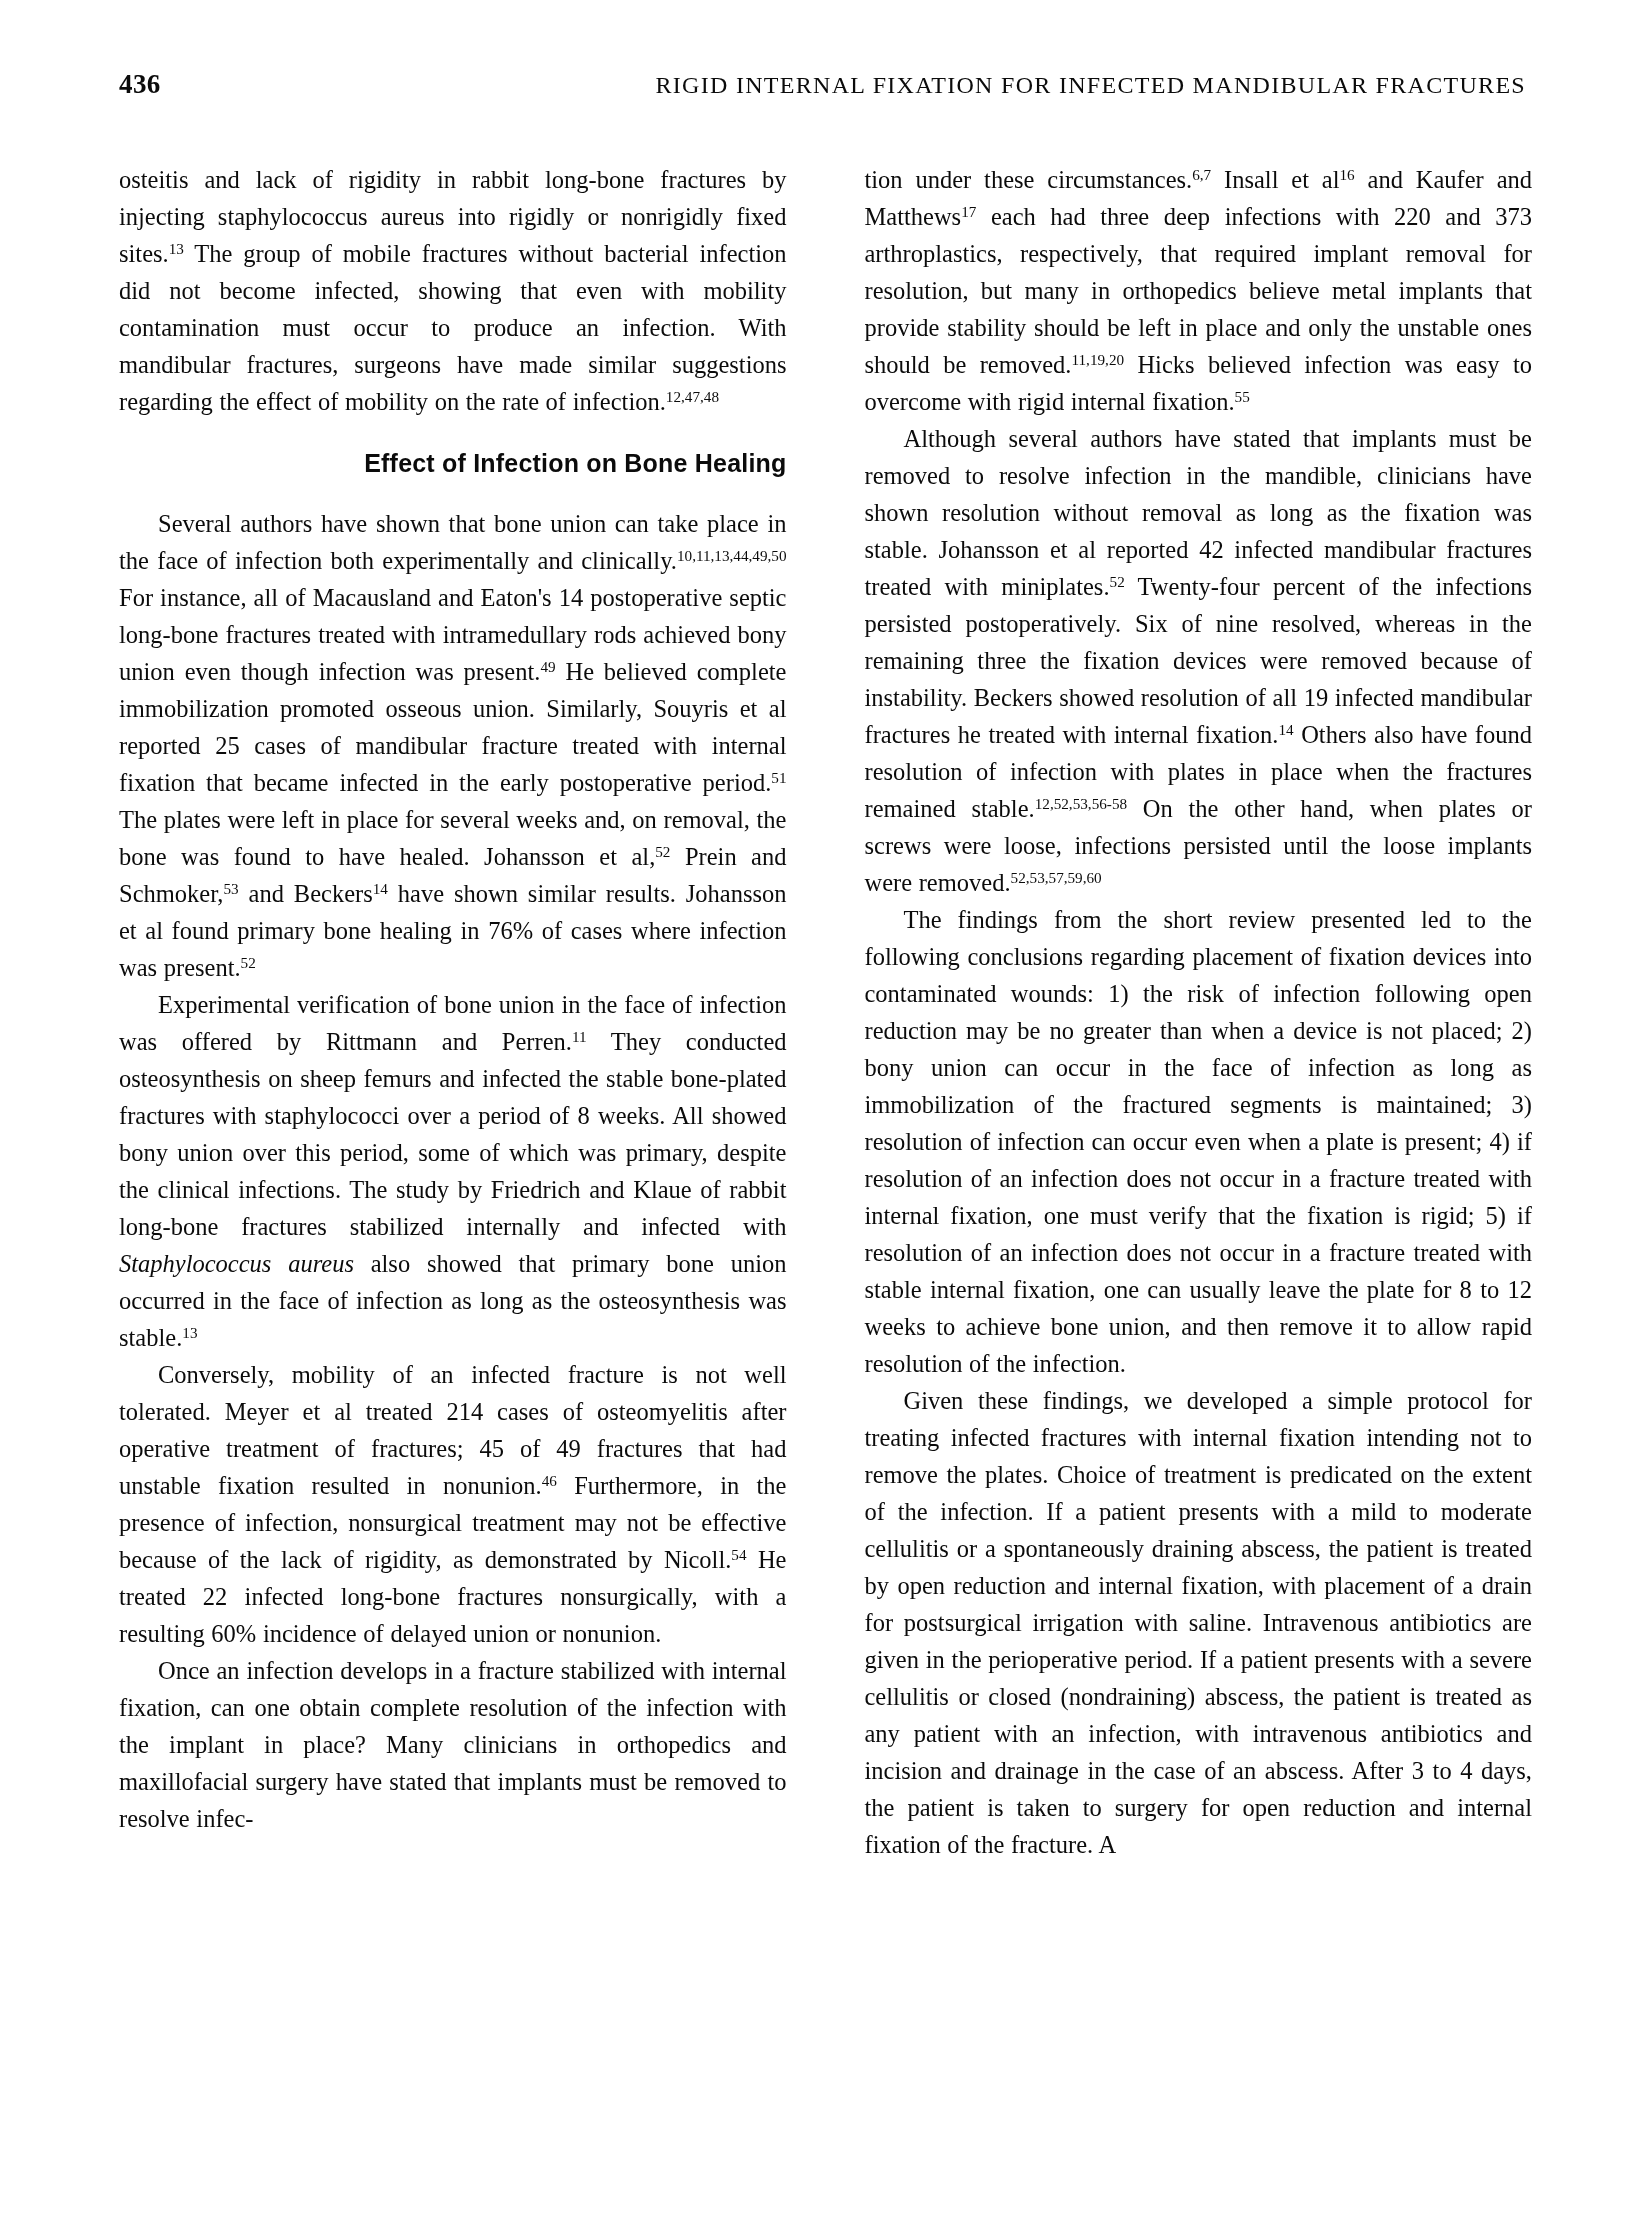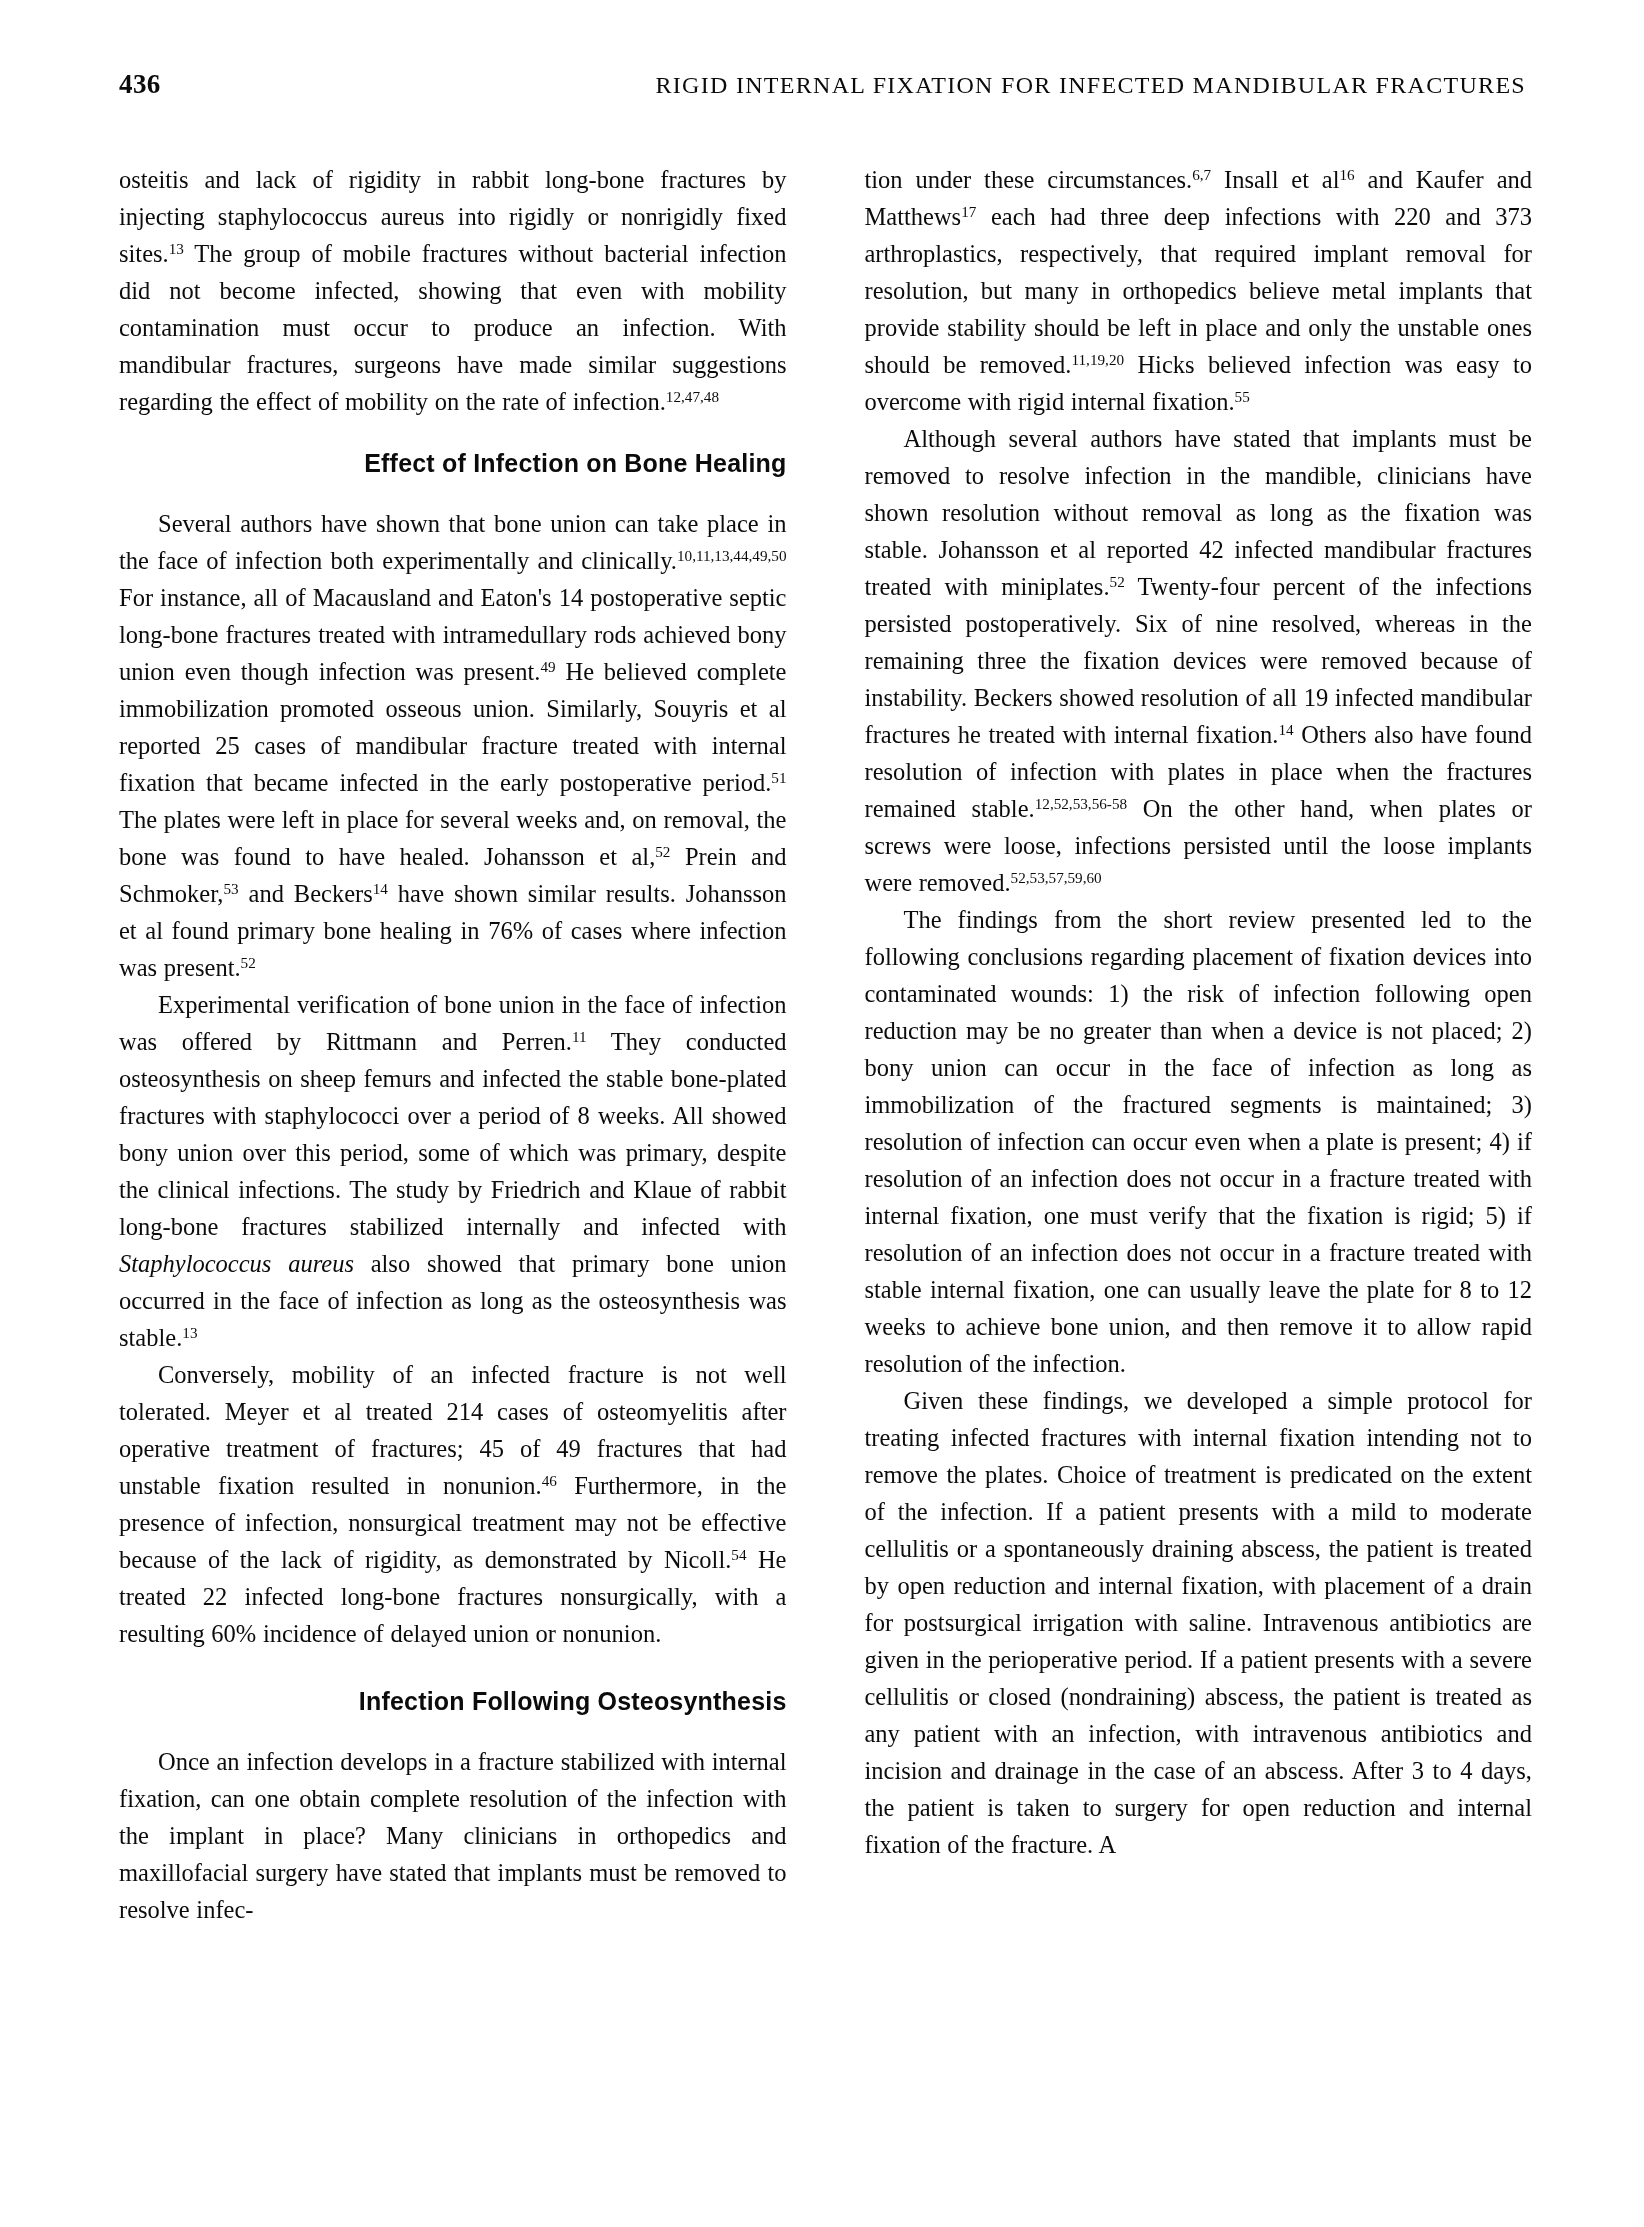--- a/index.html
+++ b/index.html
@@ -104,21 +104,20 @@
       <p class="body noindent"><span>osteitis and lack of rigidity in rabbit long-bone fractures by injecting staphylococcus aureus into rigidly or nonrigidly fixed sites.</span><sup>13</sup><span> The group of mobile fractures without bacterial infection did not become infected, showing that even with mobility contamination must occur to produce an infection. With mandibular fractures, surgeons have made similar suggestions regarding the effect of mobility on the rate of infection.</span><sup>12,47,48</sup></p>
 
       <h2 class="section">Effect of Infection on Bone Healing</h2>
 
       <p class="body"><span>Several authors have shown that bone union can take place in the face of infection both experimentally and clinically.</span><sup>10,11,13,44,49,50</sup><span> For instance, all of Macausland and Eaton's 14 postoperative septic long-bone fractures treated with intramedullary rods achieved bony union even though infection was present.</span><sup>49</sup><span> He believed complete immobilization promoted osseous union. Similarly, Souyris et al reported 25 cases of mandibular fracture treated with internal fixation that became infected in the early postoperative period.</span><sup>51</sup><span> The plates were left in place for several weeks and, on removal, the bone was found to have healed. Johansson et al,</span><sup>52</sup><span> Prein and Schmoker,</span><sup>53</sup><span> and Beckers</span><sup>14</sup><span> have shown similar results. Johansson et al found primary bone healing in 76% of cases where infection was present.</span><sup>52</sup></p>
 
       <p class="body"><span>Experimental verification of bone union in the face of infection was offered by Rittmann and Perren.</span><sup>11</sup><span> They conducted osteosynthesis on sheep femurs and infected the stable bone-plated fractures with staphylococci over a period of 8 weeks. All showed bony union over this period, some of which was primary, despite the clinical infections. The study by Friedrich and Klaue of rabbit long-bone fractures stabilized internally and infected with </span><i>Staphylococcus aureus</i><span> also showed that primary bone union occurred in the face of infection as long as the osteosynthesis was stable.</span><sup>13</sup></p>
 
       <p class="body"><span>Conversely, mobility of an infected fracture is not well tolerated. Meyer et al treated 214 cases of osteomyelitis after operative treatment of fractures; 45 of 49 fractures that had unstable fixation resulted in nonunion.</span><sup>46</sup><span> Furthermore, in the presence of infection, nonsurgical treatment may not be effective because of the lack of rigidity, as demonstrated by Nicoll.</span><sup>54</sup><span> He treated 22 infected long-bone fractures nonsurgically, with a resulting 60% incidence of delayed union or nonunion.</span></p>
 
-      <h2 class="section tight-top">Infection Following Osteosynthesis</h2>
 
       <p class="body">Once an infection develops in a fracture stabilized with internal fixation, can one obtain complete resolution of the infection with the implant in place? Many clinicians in orthopedics and maxillofacial surgery have stated that implants must be removed to resolve infec-</p>
 
     </div>
 
     <div class="col">
 
       <p class="body noindent"><span>tion under these circumstances.</span><sup>6,7</sup><span> Insall et al</span><sup>16</sup><span> and Kaufer and Matthews</span><sup>17</sup><span> each had three deep infections with 220 and 373 arthroplastics, respectively, that required implant removal for resolution, but many in orthopedics believe metal implants that provide stability should be left in place and only the unstable ones should be removed.</span><sup>11,19,20</sup><span> Hicks believed infection was easy to overcome with rigid internal fixation.</span><sup>55</sup></p>
 
       <p class="body"><span>Although several authors have stated that implants must be removed to resolve infection in the mandible, clinicians have shown resolution without removal as long as the fixation was stable. Johansson et al reported 42 infected mandibular fractures treated with miniplates.</span><sup>52</sup><span> Twenty-four percent of the infections persisted postoperatively. Six of nine resolved, whereas in the remaining three the fixation devices were removed because of instability. Beckers showed resolution of all 19 infected mandibular fractures he treated with internal fixation.</span><sup>14</sup><span> Others also have found resolution of infection with plates in place when the fractures remained stable.</span><sup>12,52,53,56-58</sup><span> On the other hand, when plates or screws were loose, infections persisted until the loose implants were removed.</span><sup>52,53,57,59,60</sup></p>

